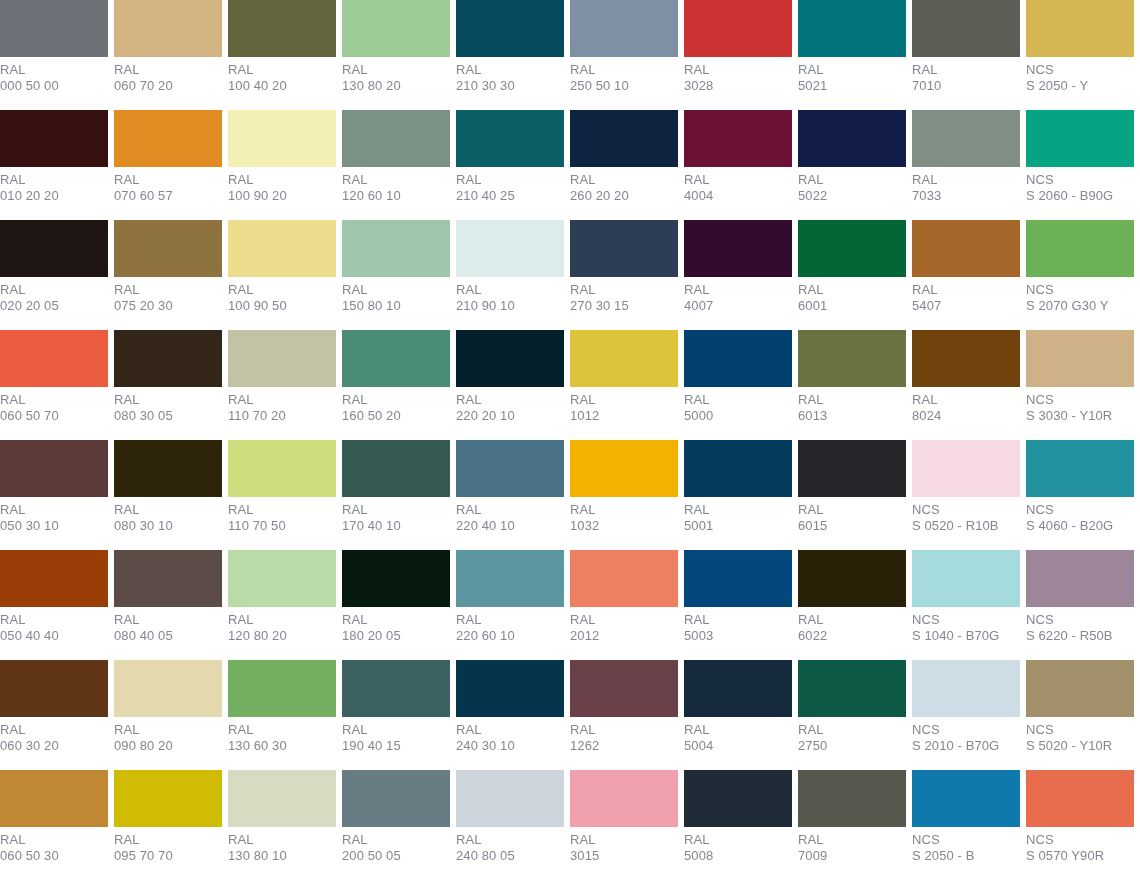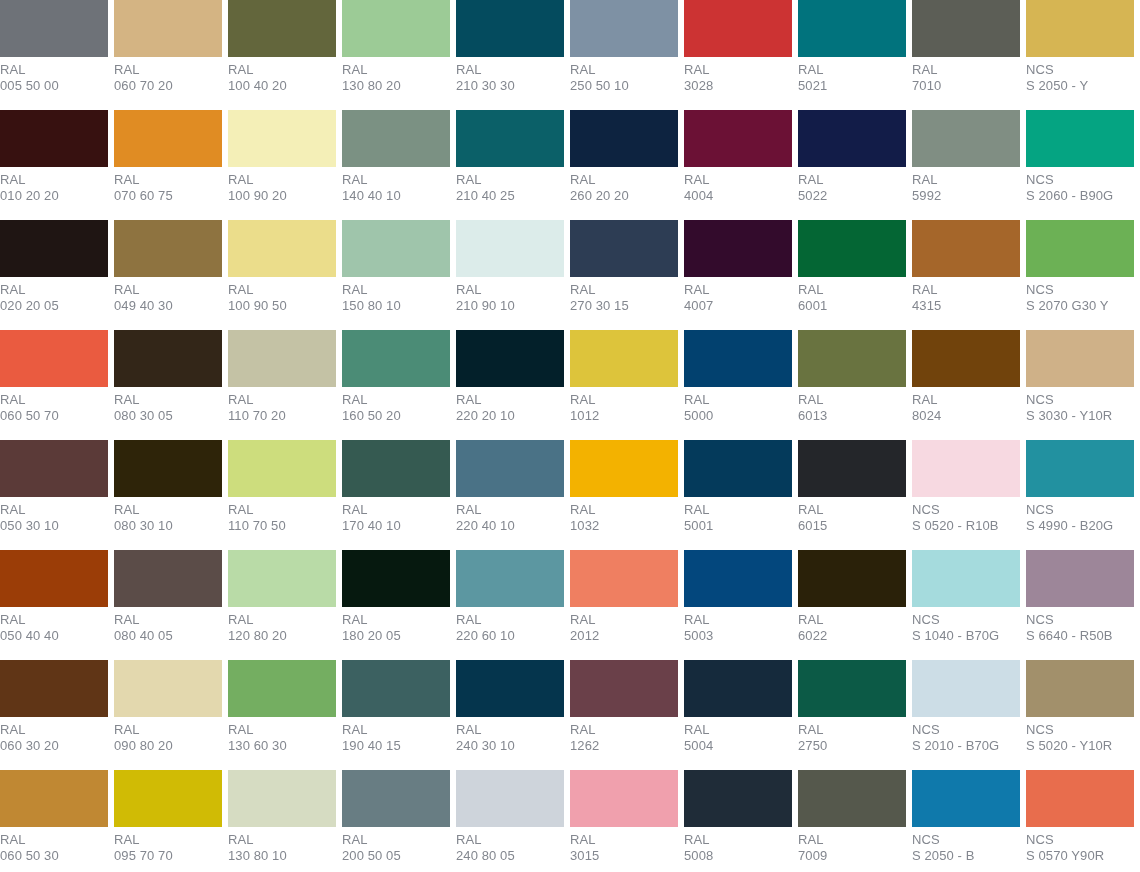--- a/index.html
+++ b/index.html
@@ -58,21 +58,21 @@
   }
 </style>
 </head>
 <body>
 
 <div id="swatch-grid">
     <div class="swatch-cell">
       <div class="swatch-chip" style="background-color: rgb(110, 114, 120);"></div>
       <div class="swatch-label">
         <span class="sys">RAL</span>
-        <span class="code">005 50 00</span>
+        <span class="code">000 50 00</span>
       </div>
     </div>
     <div class="swatch-cell">
       <div class="swatch-chip" style="background-color: rgb(212, 180, 131);"></div>
       <div class="swatch-label">
         <span class="sys">RAL</span>
         <span class="code">060 70 20</span>
       </div>
     </div>
     <div class="swatch-cell">
@@ -135,35 +135,35 @@
       <div class="swatch-chip" style="background-color: rgb(55, 17, 16);"></div>
       <div class="swatch-label">
         <span class="sys">RAL</span>
         <span class="code">010 20 20</span>
       </div>
     </div>
     <div class="swatch-cell">
       <div class="swatch-chip" style="background-color: rgb(224, 140, 35);"></div>
       <div class="swatch-label">
         <span class="sys">RAL</span>
-        <span class="code">070 60 75</span>
+        <span class="code">070 60 57</span>
       </div>
     </div>
     <div class="swatch-cell">
       <div class="swatch-chip" style="background-color: rgb(244, 239, 183);"></div>
       <div class="swatch-label">
         <span class="sys">RAL</span>
         <span class="code">100 90 20</span>
       </div>
     </div>
     <div class="swatch-cell">
       <div class="swatch-chip" style="background-color: rgb(123, 145, 131);"></div>
       <div class="swatch-label">
         <span class="sys">RAL</span>
-        <span class="code">140 40 10</span>
+        <span class="code">120 60 10</span>
       </div>
     </div>
     <div class="swatch-cell">
       <div class="swatch-chip" style="background-color: rgb(11, 96, 104);"></div>
       <div class="swatch-label">
         <span class="sys">RAL</span>
         <span class="code">210 40 25</span>
       </div>
     </div>
     <div class="swatch-cell">
@@ -184,42 +184,42 @@
       <div class="swatch-chip" style="background-color: rgb(18, 28, 72);"></div>
       <div class="swatch-label">
         <span class="sys">RAL</span>
         <span class="code">5022</span>
       </div>
     </div>
     <div class="swatch-cell">
       <div class="swatch-chip" style="background-color: rgb(128, 142, 131);"></div>
       <div class="swatch-label">
         <span class="sys">RAL</span>
-        <span class="code">5992</span>
+        <span class="code">7033</span>
       </div>
     </div>
     <div class="swatch-cell">
       <div class="swatch-chip" style="background-color: rgb(5, 164, 130);"></div>
       <div class="swatch-label">
         <span class="sys">NCS</span>
         <span class="code">S 2060 - B90G</span>
       </div>
     </div>
     <div class="swatch-cell">
       <div class="swatch-chip" style="background-color: rgb(31, 21, 19);"></div>
       <div class="swatch-label">
         <span class="sys">RAL</span>
         <span class="code">020 20 05</span>
       </div>
     </div>
     <div class="swatch-cell">
       <div class="swatch-chip" style="background-color: rgb(142, 115, 64);"></div>
       <div class="swatch-label">
         <span class="sys">RAL</span>
-        <span class="code">049 40 30</span>
+        <span class="code">075 20 30</span>
       </div>
     </div>
     <div class="swatch-cell">
       <div class="swatch-chip" style="background-color: rgb(235, 221, 139);"></div>
       <div class="swatch-label">
         <span class="sys">RAL</span>
         <span class="code">100 90 50</span>
       </div>
     </div>
     <div class="swatch-cell">
@@ -254,21 +254,21 @@
       <div class="swatch-chip" style="background-color: rgb(4, 102, 52);"></div>
       <div class="swatch-label">
         <span class="sys">RAL</span>
         <span class="code">6001</span>
       </div>
     </div>
     <div class="swatch-cell">
       <div class="swatch-chip" style="background-color: rgb(165, 102, 42);"></div>
       <div class="swatch-label">
         <span class="sys">RAL</span>
-        <span class="code">4315</span>
+        <span class="code">5407</span>
       </div>
     </div>
     <div class="swatch-cell">
       <div class="swatch-chip" style="background-color: rgb(108, 177, 85);"></div>
       <div class="swatch-label">
         <span class="sys">NCS</span>
         <span class="code">S 2070 G30 Y</span>
       </div>
     </div>
     <div class="swatch-cell">
@@ -401,21 +401,21 @@
       <div class="swatch-chip" style="background-color: rgb(247, 217, 225);"></div>
       <div class="swatch-label">
         <span class="sys">NCS</span>
         <span class="code">S 0520 - R10B</span>
       </div>
     </div>
     <div class="swatch-cell">
       <div class="swatch-chip" style="background-color: rgb(34, 145, 160);"></div>
       <div class="swatch-label">
         <span class="sys">NCS</span>
-        <span class="code">S 4990 - B20G</span>
+        <span class="code">S 4060 - B20G</span>
       </div>
     </div>
     <div class="swatch-cell">
       <div class="swatch-chip" style="background-color: rgb(155, 61, 7);"></div>
       <div class="swatch-label">
         <span class="sys">RAL</span>
         <span class="code">050 40 40</span>
       </div>
     </div>
     <div class="swatch-cell">
@@ -471,21 +471,21 @@
       <div class="swatch-chip" style="background-color: rgb(165, 219, 221);"></div>
       <div class="swatch-label">
         <span class="sys">NCS</span>
         <span class="code">S 1040 - B70G</span>
       </div>
     </div>
     <div class="swatch-cell">
       <div class="swatch-chip" style="background-color: rgb(157, 134, 153);"></div>
       <div class="swatch-label">
         <span class="sys">NCS</span>
-        <span class="code">S 6640 - R50B</span>
+        <span class="code">S 6220 - R50B</span>
       </div>
     </div>
     <div class="swatch-cell">
       <div class="swatch-chip" style="background-color: rgb(96, 53, 22);"></div>
       <div class="swatch-label">
         <span class="sys">RAL</span>
         <span class="code">060 30 20</span>
       </div>
     </div>
     <div class="swatch-cell">

